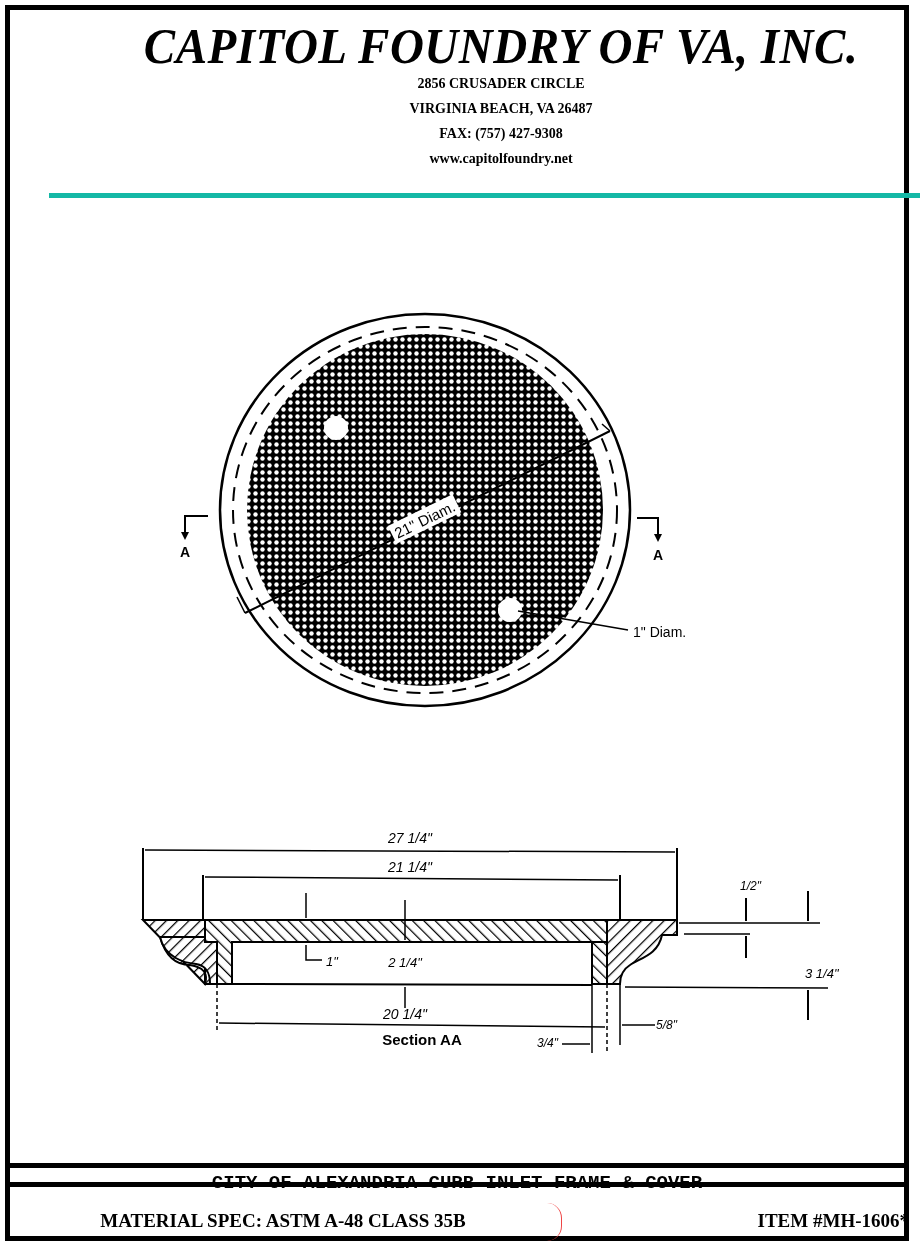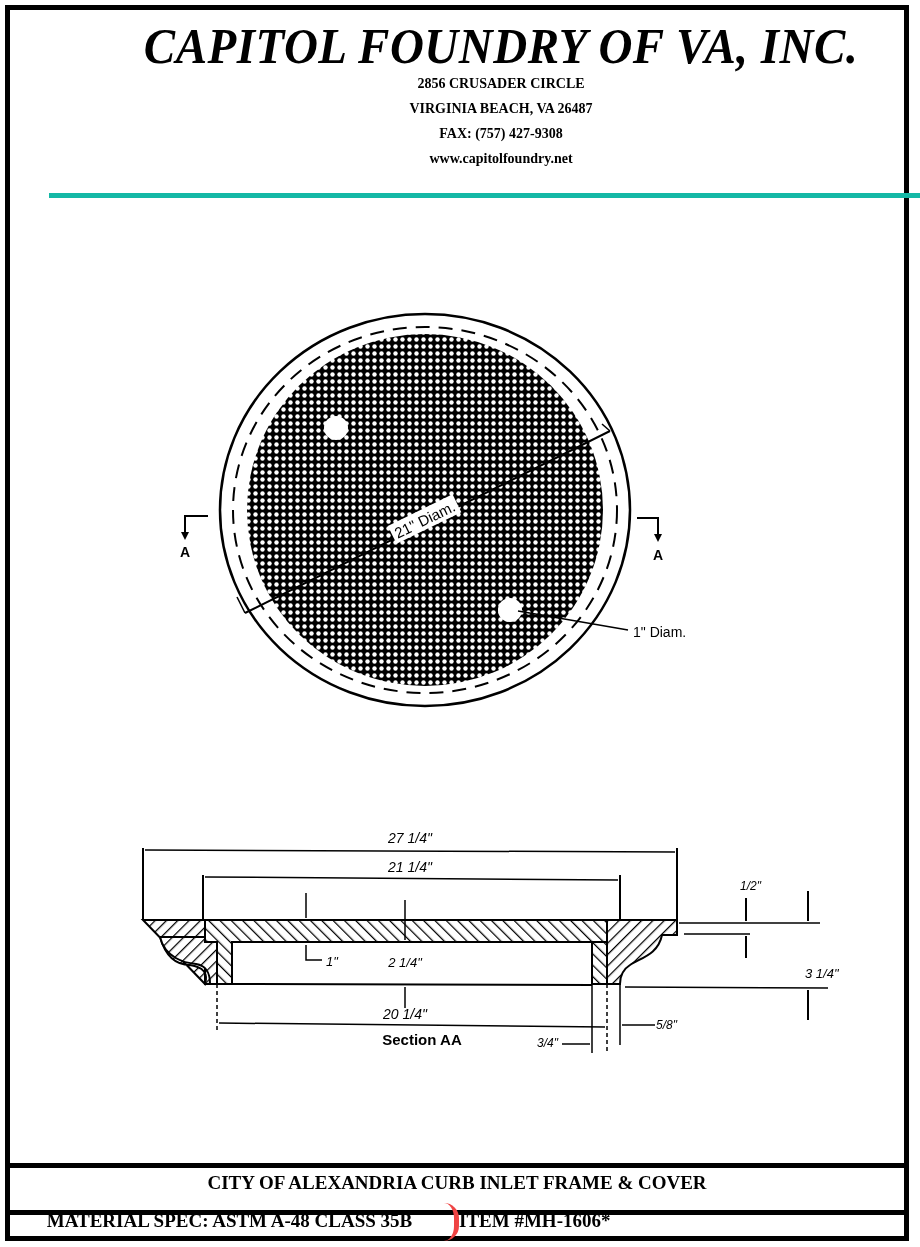--- a/index.html
+++ b/index.html
@@ -2,24 +2,24 @@
 <html><head>
 <meta charset="utf-8">
 <style>
   html, body { margin:0; padding:0; background:#ffffff; }
   body { width:920px; height:1247px; position:relative; overflow:hidden; }
   .frame { position:absolute; left:5px; top:5px; width:904px; height:1236px; border:5px solid #000; box-sizing:border-box; }
   .header { position:absolute; left:5px; top:5px; width:904px; height:193px; box-sizing:border-box; border-bottom:5px solid #14b8a6; text-align:center;margin-left:44px; }
   .company { font-family:"Liberation Serif", serif; font-style:italic; font-weight:bold; font-size:47px; letter-spacing:0.5px; margin-top:14px; line-height:52px; transform:scaleY(1.1); }
   .addr { font-family:"Liberation Serif", serif; font-weight:bold; font-size:14px; line-height:25px; }
   .drawing { position:absolute; left:10px; top:198px; width:899px; height:965px; }
-  .title-row { position:absolute; left:5px; top:1163px; width:904px; height:52px; box-sizing:border-box; border-top:5px solid #000; border-bottom:5px solid #000; text-align:center; font-family:Liberation Serif, serif; font-weight:bold; font-size:19px; line-height:30px; }
+  .title-row { position:absolute; left:5px; top:1163px; width:904px; height:24px; box-sizing:border-box; border-top:5px solid #000; border-bottom:5px solid #000; text-align:center; font-family:Liberation Mono, monospace; font-weight:bold; font-size:19px; line-height:30px; }
   .spec-row { position:absolute; left:5px; top:1203px; width:904px; height:38px; box-sizing:border-box; display:flex; font-family:"Liberation Serif", serif; font-weight:bold; font-size:19px; }
-  .spec-left { width:454px; border-right:5px solid #ef4444; text-align:center; line-height:36px; box-sizing:border-box;border-radius:15px; }
-  .spec-right { flex:1; text-align:left; line-height:36px; }
+  .spec-left { width:557px; border-right:1px solid #ef4444; text-align:center; line-height:36px; box-sizing:border-box;border-radius:15px; }
+  .spec-right { flex:1; text-align:right; line-height:36px; }
   svg text { font-family:"Liberation Sans", sans-serif; }
 </style>
 </head>
 <body>
 
 <div class="frame"></div>
 
 <div class="header">
   <div class="company">CAPITOL FOUNDRY OF VA, INC.</div>
   <div class="addr">2856 CRUSADER CIRCLE</div>

